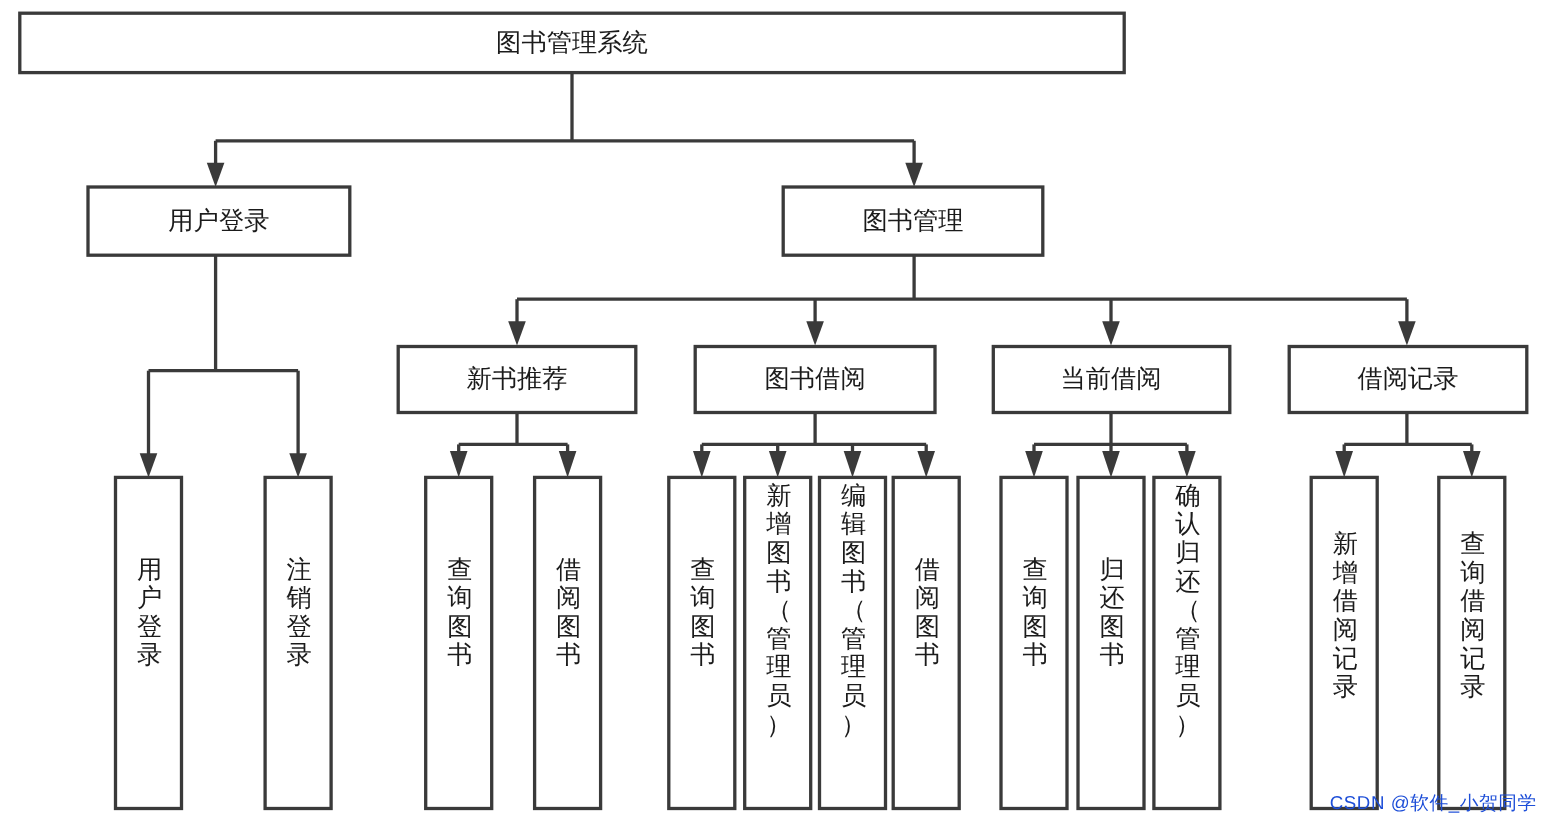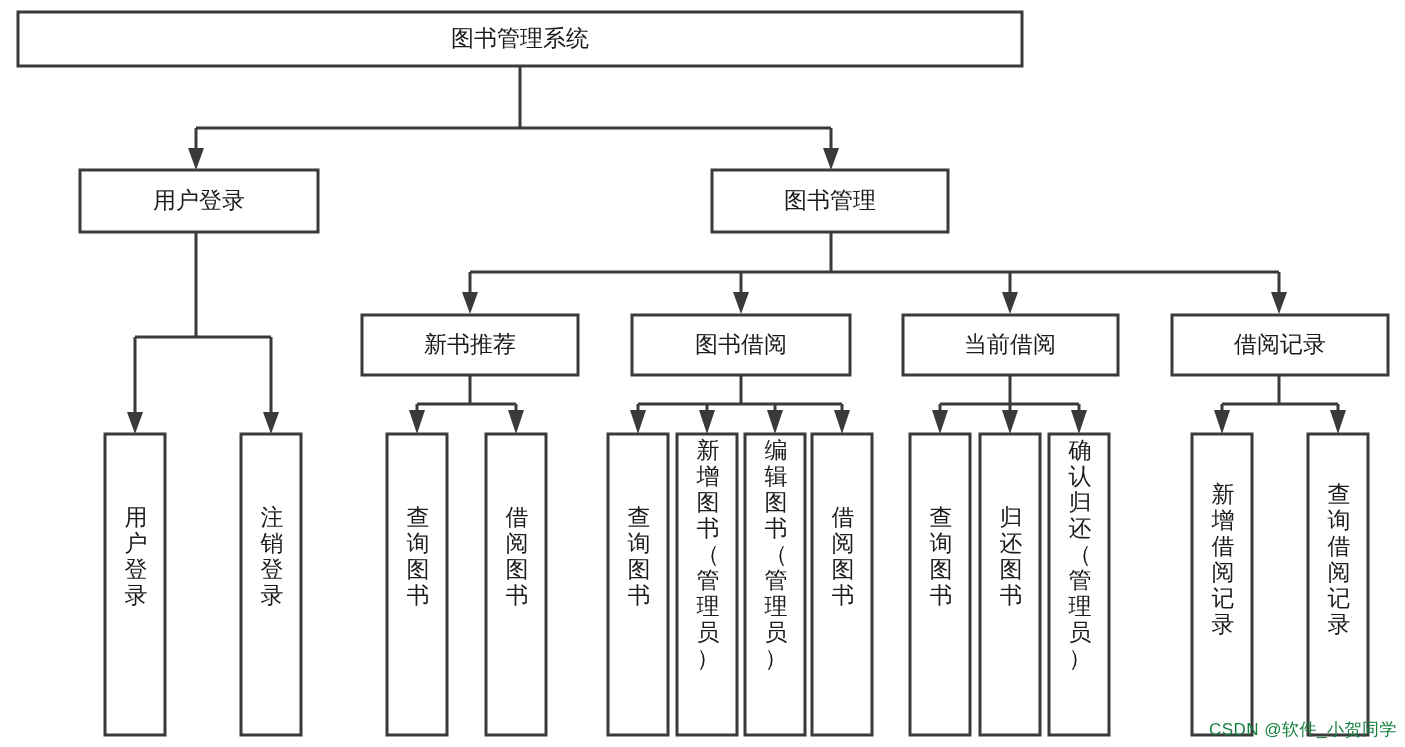--- a/index.html
+++ b/index.html
@@ -46,21 +46,21 @@
   .arrow-head {
     fill: #3a3a3a;
     stroke: none;
   }
   .watermark {
     position: absolute;
     right: 8px;
     bottom: 6px;
     font-family: "Liberation Sans", "DejaVu Sans", sans-serif;
     font-size: 17px;
-    color: #15803d;
+    color: #1d4ed8;
     letter-spacing: 0.5px;
     white-space: nowrap;
     pointer-events: none;
   }
 </style>
 </head>
 <body>
 
 <svg id="diagram" viewBox="0 0 1405 747" xmlns="http://www.w3.org/2000/svg">
 

